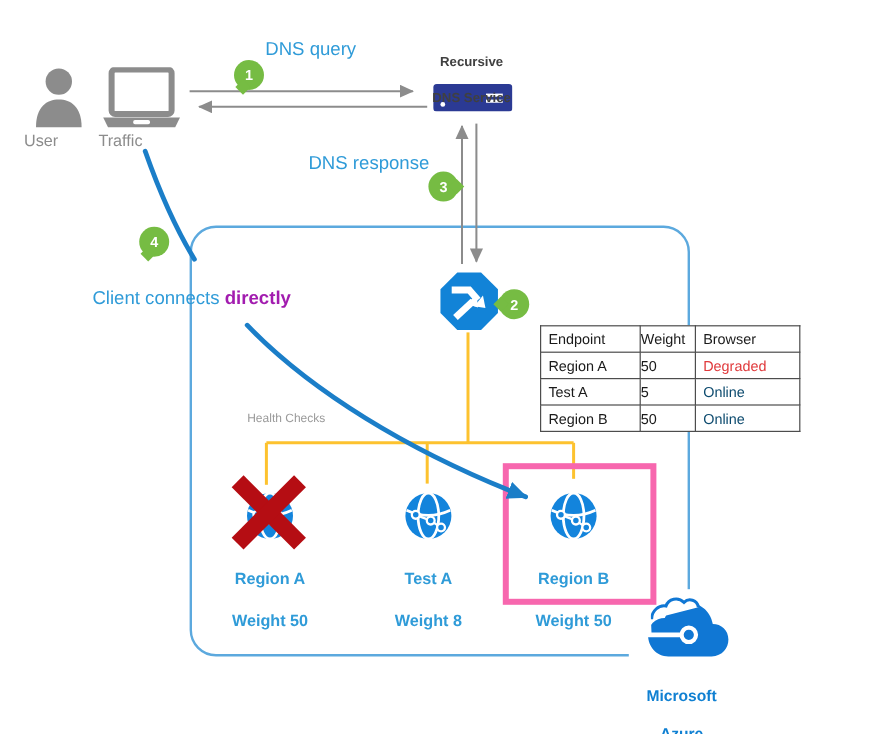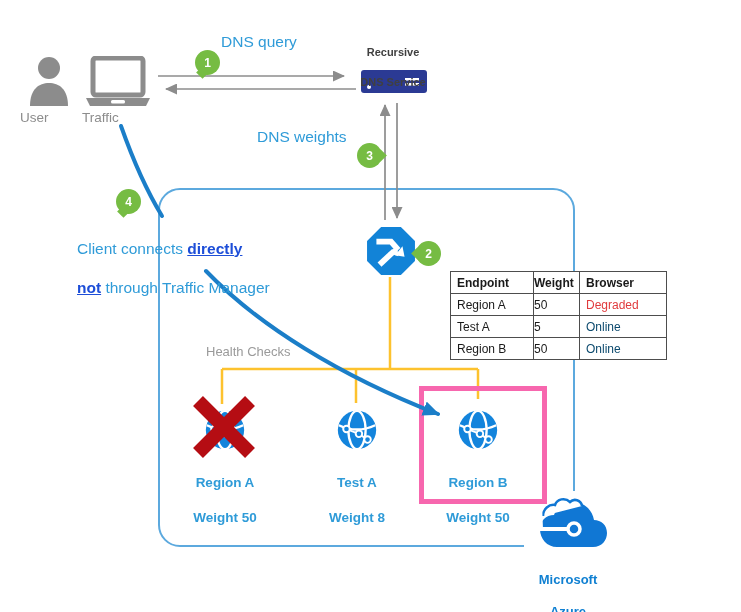--- a/index.html
+++ b/index.html
@@ -23,24 +23,24 @@
   
   .icon{z-index:4;}
 
   
   .lbl{z-index:8; white-space:pre-line;}
   .gray-lbl{color:#8C8C8C; font-size:13.5px; text-align:left;}
   .blue-lbl{color:#2F9BD8; font-size:15.5px;}
   .navy-lbl{color:#404040; font-size:11px; font-weight:600; text-align:center; line-height:15px;}
   .tm-lbl{color:#2F9BD8; font-size:13.5px; text-align:center;}
   .ep-lbl{color:#2F9BD8; font-size:13.5px; font-weight:600; text-align:center; line-height:17.5px;}
-  .hc-lbl{color:#9A9A9A; font-size:13px;}
+  .hc-lbl{color:#9A9A9A; font-size:10px;}
   .azure-lbl{color:#1080D2; font-size:13px; font-weight:600; text-align:center; line-height:16px;}
   .note{line-height:19.5px;}
-  .note b{color:#1d4ed8;text-decoration:underline;}
+  .note b{color:#a21caf;}
 
   
   .badge{
     z-index:9; width:25px; height:25px; background:#76BC43; border-radius:50%;
     color:#ffffff; font-size:12px; font-weight:bold;
     display:flex; align-items:center; justify-content:center;
   }
   .badge::after{
     content:''; position:absolute; width:9px; height:9px; background:#76BC43;
     transform:rotate(45deg); z-index:-1;
@@ -51,21 +51,21 @@
 
   
   .ep-table{
     z-index:6; left:450px; top:271px; border-collapse:collapse; background:#ffffff;
     font-size:12px; color:#1a1a1a;
   }
   .ep-table td, .ep-table th{
     border:1.6px solid #4D4D4D; height:21px; padding:0 0 0 6px; text-align:left;
     background:#ffffff;
   }
-  .ep-table th{font-weight:bold;}
+  .ep-table th{font-weight:normal;}
   .col-endpoint{width:76px;}
   .col-weight{width:45px; text-align:left; padding:0 !important;}
   .col-status{width:80px;}
   .st-degraded{color:#E03A3C;margin-left:35px;}
   .st-online{color:#0c4a6e;}
 
   
   .pink-box{
     z-index:5; left:419px; top:386px; width:118px; height:108px;
     border:5px solid #F767AE;
@@ -240,25 +240,24 @@
   <div class="abs lbl gray-lbl" style="left:20px; top:110px; width:56px;">User</div>
   <div class="abs lbl gray-lbl" style="left:82px; top:110px; width:72px;">Traffic</div>
 
   <div class="abs lbl blue-lbl" style="left:221px; top:33px;">DNS query</div>
 
   <div class="abs lbl navy-lbl" style="left:340px; top:30px; width:106px;">
     <div>Recursive</div>
     <div>DNS Service</div>
   </div>
 
-  <div class="abs lbl blue-lbl" style="left:257px; top:128px;">DNS weights</div>
+  <div class="abs lbl blue-lbl" style="left:257px; top:128px;">DNS response</div>
 
   <div class="abs lbl blue-lbl note" style="left:77px; top:219px; width:230px;">
     <div><span>Client connects </span><b>directly</b></div>
-    <div><b>not</b><span> through Traffic Manager</span></div>
   </div>
 
 
 
   <div class="abs lbl hc-lbl" style="left:206px; top:344px;">Health Checks</div>
 
   <div class="abs lbl ep-lbl" style="left:175px; top:456px; width:100px;">
     <div>Region A</div>
     <div>Weight 50</div>
   </div>

